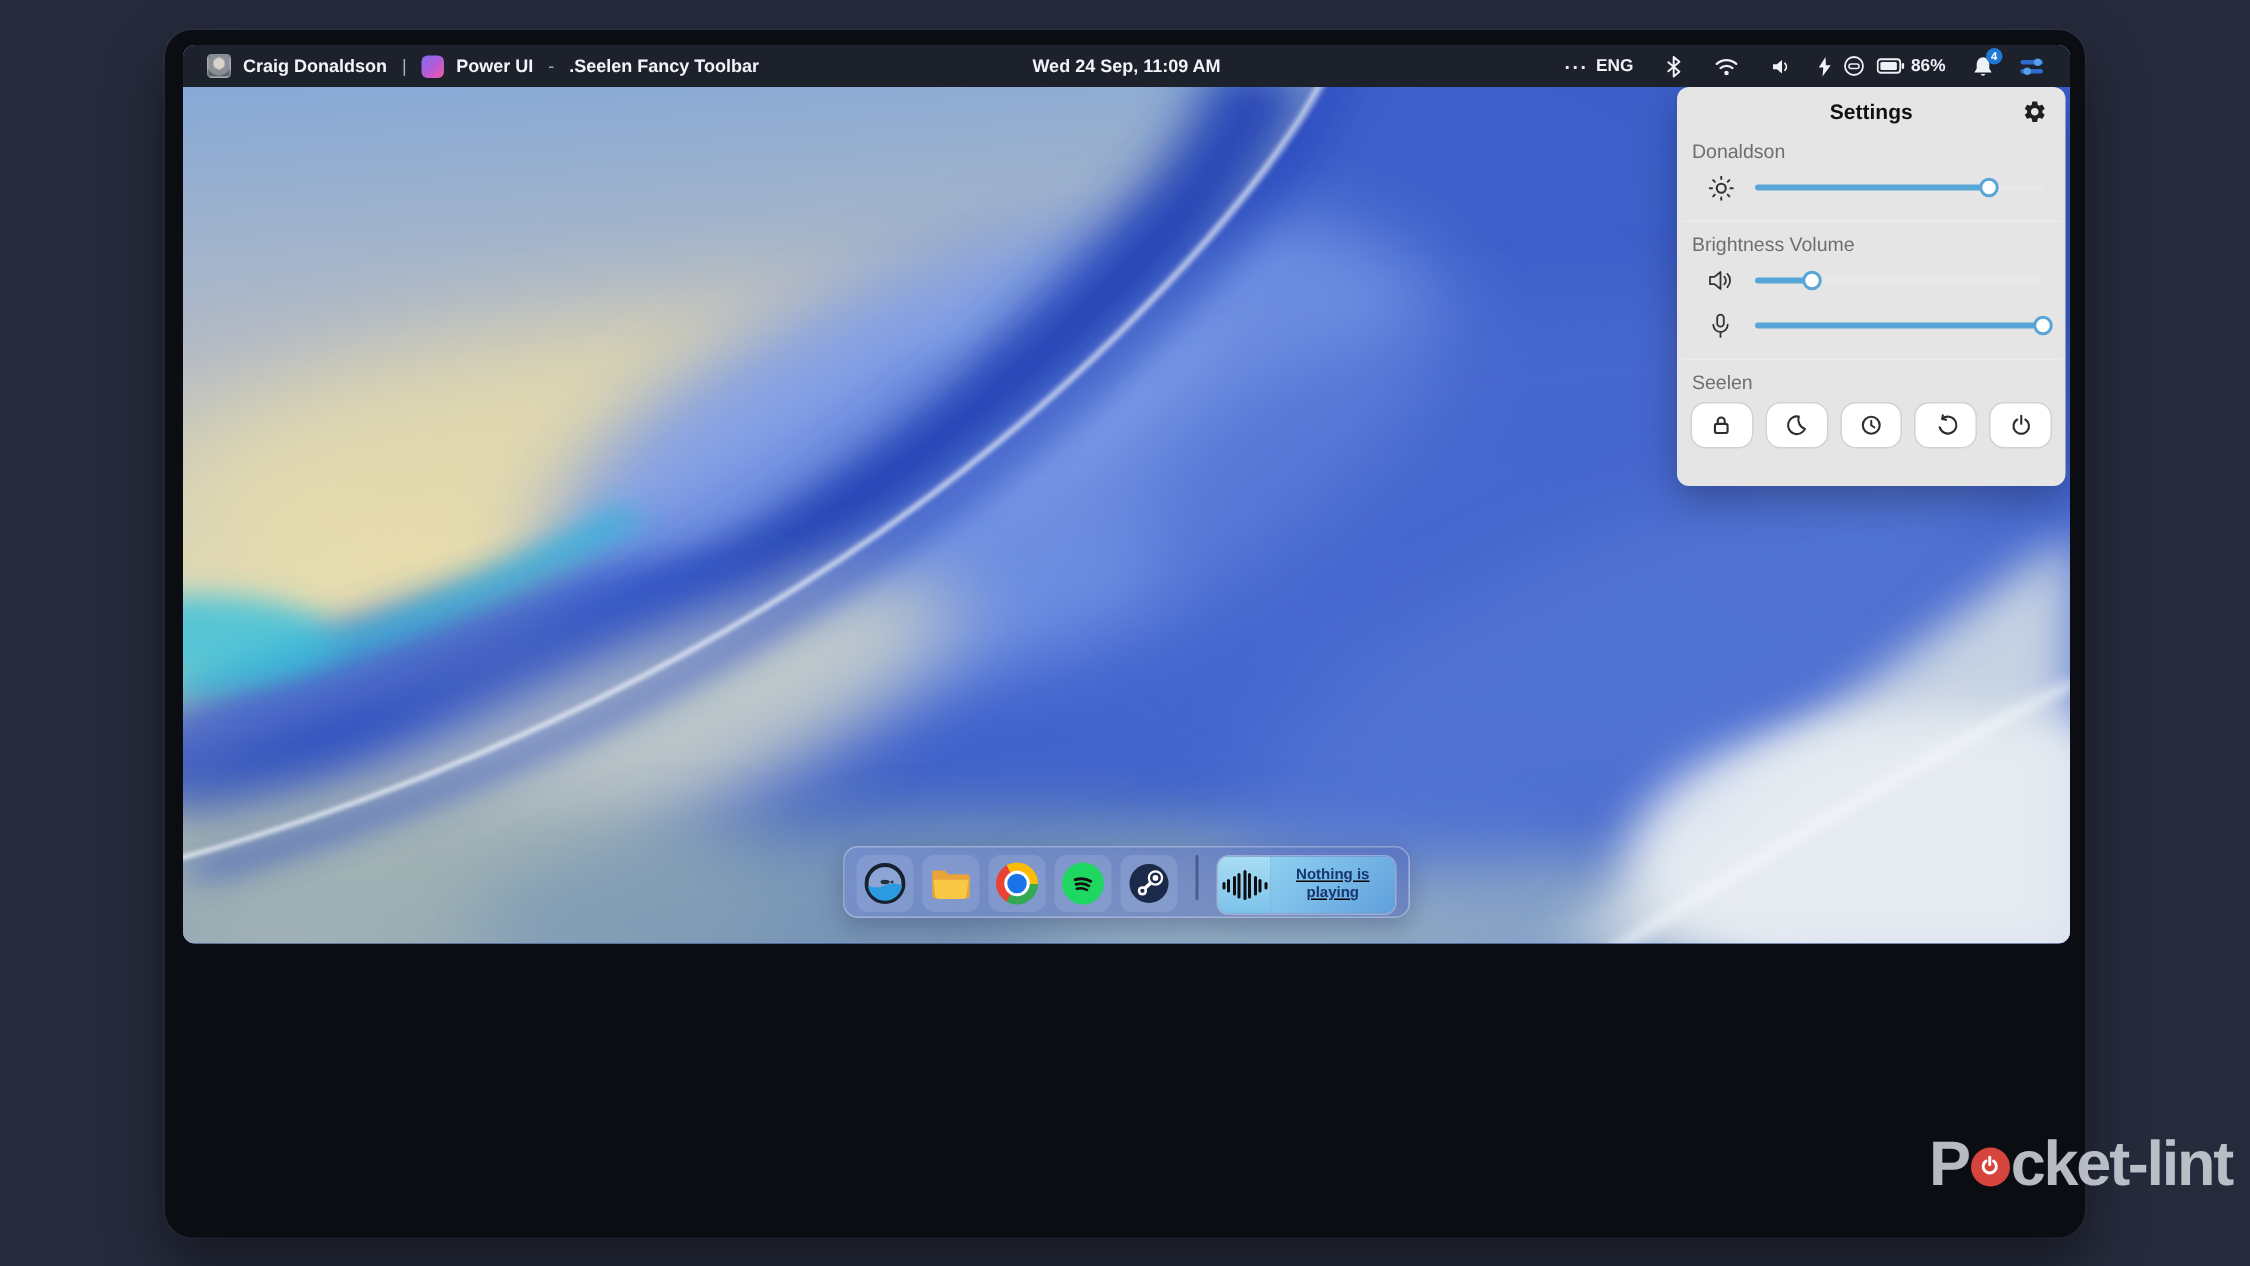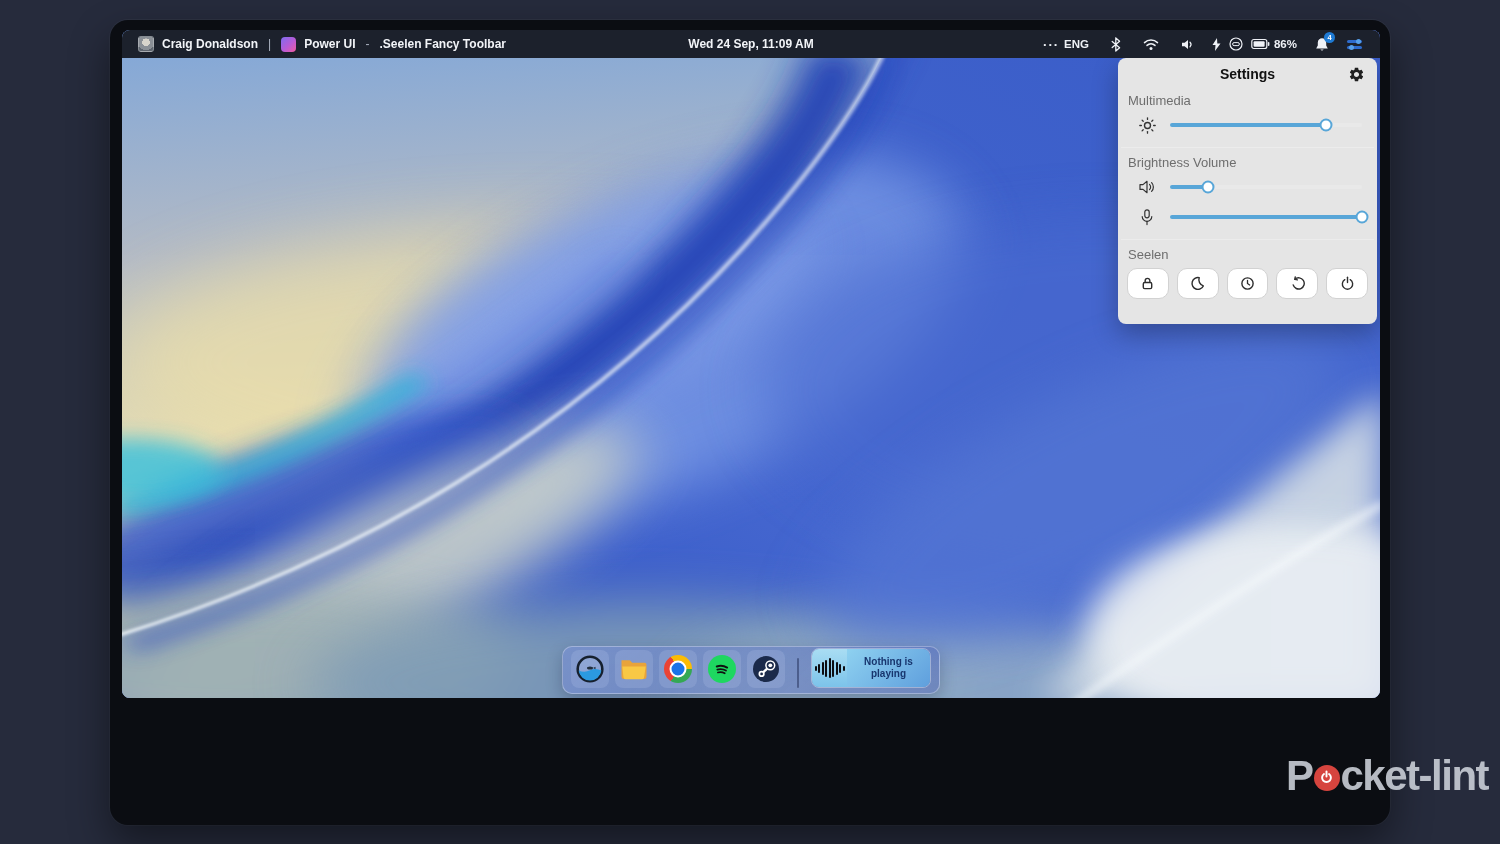--- a/index.html
+++ b/index.html
@@ -3,21 +3,21 @@
 <meta charset="utf-8">
 <style>
   * { margin:0; padding:0; box-sizing:border-box; }
   html,body { width:1500px; height:844px; overflow:hidden; }
   body { background:#262b3c; font-family:"Liberation Sans", sans-serif; position:relative; }
 
   
   .device { position:absolute; left:110px; top:20px; width:1280px; height:805px;
             background:#0b0d12; border-radius:18px;
             box-shadow:0 18px 40px rgba(0,0,0,.45), 0 0 0 1px rgba(255,255,255,.04); }
-  .screen { position:absolute; left:12px; top:10px; width:1258px; height:668px;
+  .screen { position:absolute; left:12px; top:10px; width:1258px; height:599px;
             border-radius:8px; overflow:hidden; background:#4a6fd4; }
   .wallpaper { position:absolute; inset:0; width:100%; height:100%; }
 
   
   .toolbar { position:absolute; left:0; top:0; width:100%; height:28px; background:#1c212c;
              display:flex; align-items:center; color:#f2f4f8; font-size:12px; font-weight:700; z-index:30; }
   .tb-left { display:flex; align-items:center; gap:8px; padding-left:16px; }
   .avatar { width:16px; height:16px; border-radius:3px;
             background:radial-gradient(circle at 50% 38%, #d8d4cc 0 34%, #8a8f96 35% 70%, #5d646e 71%);
             border:1px solid rgba(255,255,255,.25); }
@@ -56,24 +56,24 @@
   .track { position:absolute; left:0; right:0; top:5px; height:4px; border-radius:2px; background:#e9e9e9; }
   .fill { height:100%; border-radius:2px; background:#58a6d8; }
   .handle { position:absolute; top:7px; width:13px; height:13px; border-radius:50%;
             background:#fff; border:2.5px solid #58a6d8; transform:translate(-50%,-50%); }
   .divider { height:1px; background:#ececec; margin:7px 3px; }
   .power-row { display:flex; gap:8px; margin:6px 9px 0; }
   .power-btn { flex:1; height:31px; background:#fff; border:1.5px solid #d2d2d2; border-radius:10px;
                display:flex; align-items:center; justify-content:center; cursor:pointer; }
 
   
-  .dock { position:absolute; left:50%; bottom:4px; transform:translateX(-50%); height:48px;
-          display:flex; align-items:flex-end; gap:6px; padding:5px 8px; border-radius:10px;
+  .dock { position:absolute; left:50%; bottom:17px; transform:translateX(-50%); height:48px;
+          display:flex; align-items:flex-start; gap:6px; padding:5px 8px; border-radius:10px;
           background:linear-gradient(135deg, rgba(120,142,214,.58), rgba(78,98,180,.46));
-          border:1px solid rgba(255,255,255,.32); box-shadow:0 6px 16px rgba(10,20,50,.25); z-index:25; }
+          border:1px solid rgba(255,255,255,.32); box-shadow:0 6px 16px rgba(10,20,50,.25); z-index:25;text-decoration:underline; }
   .dock-item { width:38px; height:38px; border-radius:8px; background:rgba(190,205,240,.20);
                display:flex; align-items:center; justify-content:center; cursor:pointer; }
   .dock-sep { width:2px; height:30px; background:rgba(25,35,75,.45); margin:0 6px; border-radius:1px; }
   .chrome-ball { position:relative; width:28px; height:28px; border-radius:50%;
       background:conic-gradient(from -30deg, #fbbc05 0 120deg, #34a853 120deg 240deg, #ea4335 240deg 360deg); }
   .chrome-ball::after { content:""; position:absolute; left:50%; top:50%; transform:translate(-50%,-50%);
       width:13px; height:13px; border-radius:50%; background:#1a73e8; border:2.5px solid #fff; }
   .spotify-ball { width:28px; height:28px; border-radius:50%; background:#1ed760;
       display:flex; align-items:center; justify-content:center; }
   .media-widget { display:flex; width:120px; height:40px; border-radius:8px; overflow:hidden; cursor:pointer;
@@ -223,21 +223,21 @@
     <div class="settings-panel">
       <div class="panel-header">
         <span class="panel-title">Settings</span>
         <button class="gear-btn">
           <svg width="17" height="17" viewBox="0 0 24 24">
               <path fill="#1f1f1f" d="M19.14 12.94c.04-.3.06-.61.06-.94 0-.32-.02-.64-.07-.94l2.03-1.58c.18-.14.23-.41.12-.61l-1.92-3.32c-.12-.22-.37-.29-.59-.22l-2.39.96c-.5-.38-1.03-.7-1.62-.94l-.36-2.54c-.04-.24-.24-.41-.48-.41h-3.84c-.24 0-.43.17-.47.41l-.36 2.54c-.59.24-1.13.57-1.62.94l-2.39-.96c-.22-.08-.47 0-.59.22L2.74 8.87c-.12.21-.08.47.12.61l2.03 1.58c-.05.3-.09.63-.09.94s.02.64.07.94l-2.03 1.58c-.18.14-.23.41-.12.61l1.92 3.32c.12.22.37.29.59.22l2.39-.96c.5.38 1.03.7 1.62.94l.36 2.54c.05.24.24.41.48.41h3.84c.24 0 .44-.17.47-.41l.36-2.54c.59-.24 1.13-.56 1.62-.94l2.39.96c.22.08.47 0 .59-.22l1.92-3.32c.12-.22.07-.47-.12-.61l-2.01-1.58zM12 15.6c-1.98 0-3.6-1.62-3.6-3.6s1.62-3.6 3.6-3.6 3.6 1.62 3.6 3.6-1.62 3.6-3.6 3.6z"></path>
             </svg>
         </button>
       </div>
 
-      <div class="section-label">Multimedia</div>
+      <div class="section-label">Donaldson</div>
       <div class="slider-row">
         <span class="s-icon">
           <svg width="17" height="17" viewBox="0 0 17 17">
               <circle cx="8.5" cy="8.5" r="3" stroke="#333" stroke-width="1.4" fill="none"></circle>
               <g stroke="#333" stroke-width="1.3" stroke-linecap="round">
                 <line x1="8.5" y1="0.8" x2="8.5" y2="2.4"></line>
                 <line x1="8.5" y1="14.6" x2="8.5" y2="16.2"></line>
                 <line x1="0.8" y1="8.5" x2="2.4" y2="8.5"></line>
                 <line x1="14.6" y1="8.5" x2="16.2" y2="8.5"></line>
                 <line x1="3.1" y1="3.1" x2="4.2" y2="4.2"></line>

